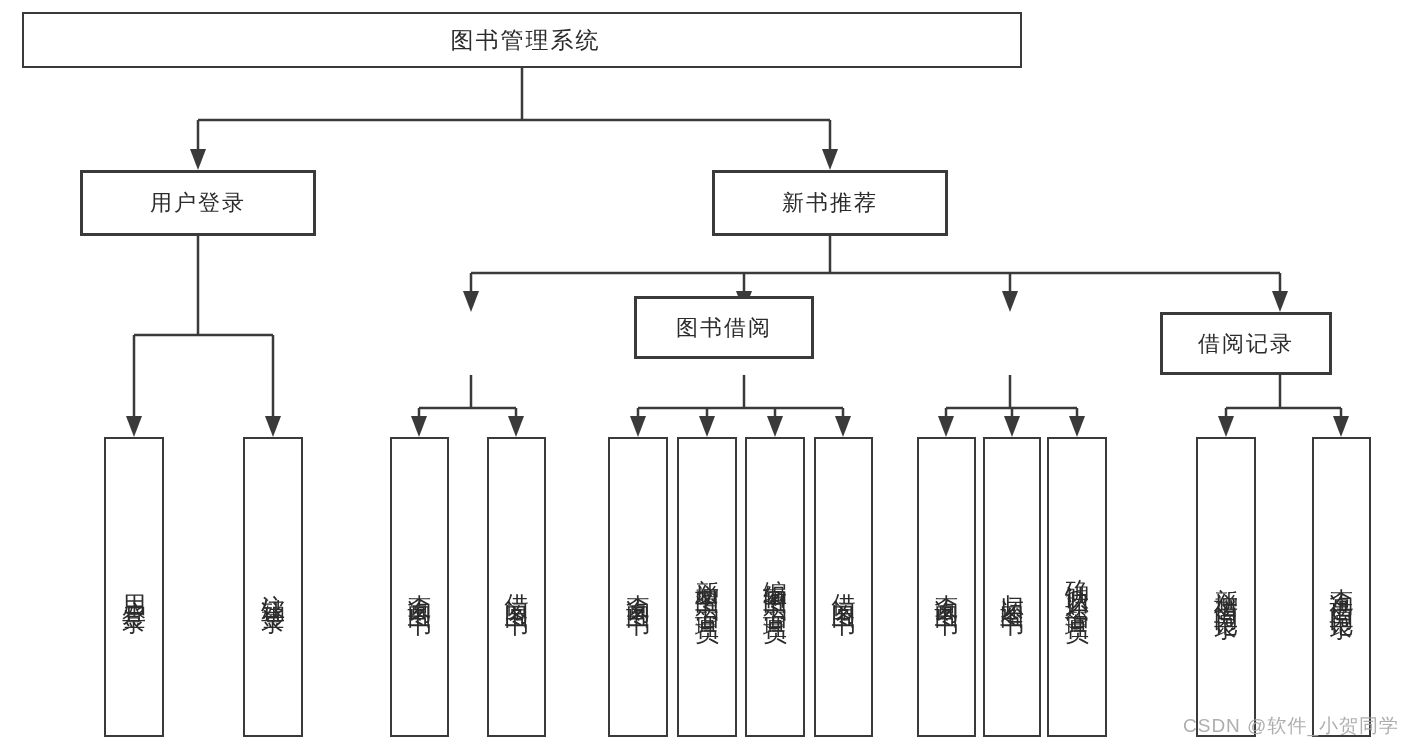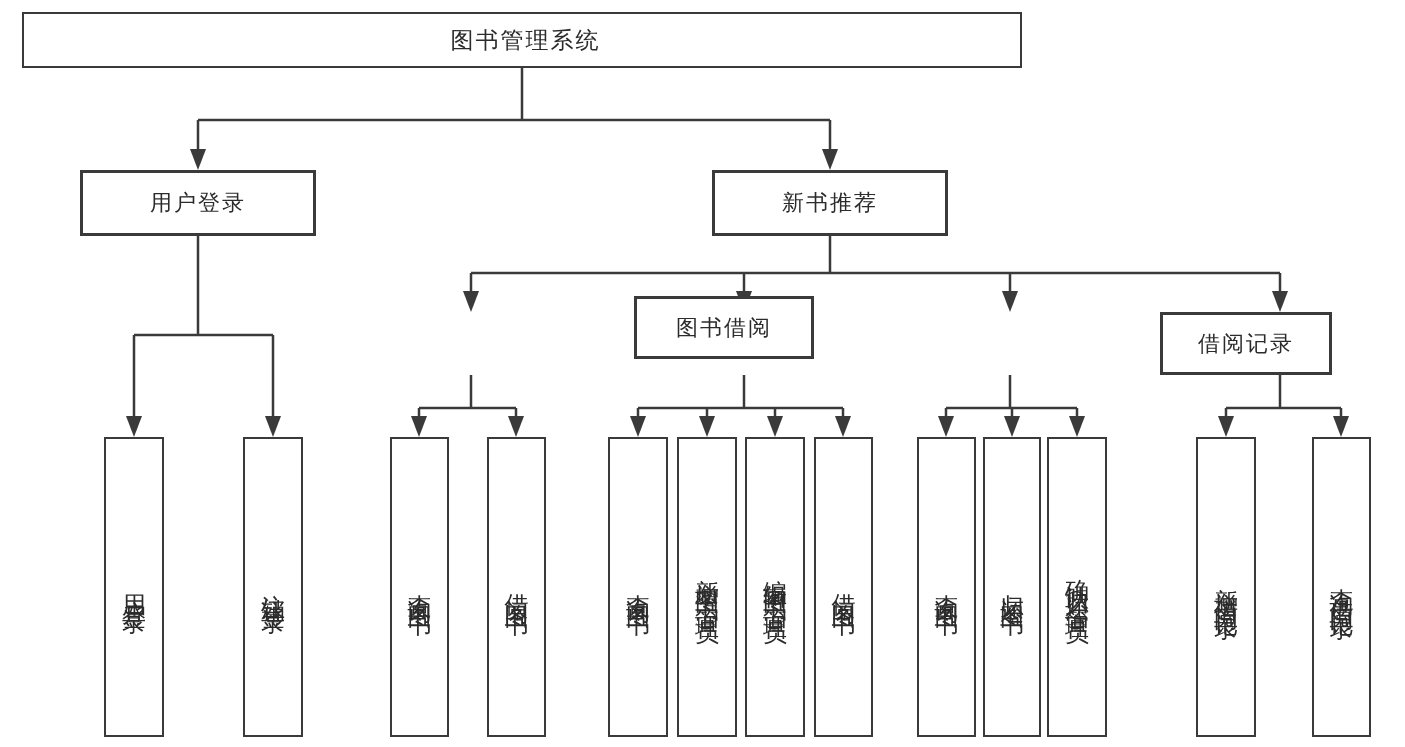--- a/index.html
+++ b/index.html
@@ -159,14 +159,15 @@
     <span>确认归还（管理员）</span>
   </div>
 
   <div class="vnode" style="left:1196px; top:437px; width:60px; height:300px;">
     <span>新增借阅记录</span>
   </div>
   <div class="vnode" style="left:1312px; top:437px; width:59px; height:300px;">
     <span>查询借阅记录</span>
   </div>
 
+  <div class="watermark">CSDN @软件_小贺同学</div>
 
 </div>
 
 </body></html>

